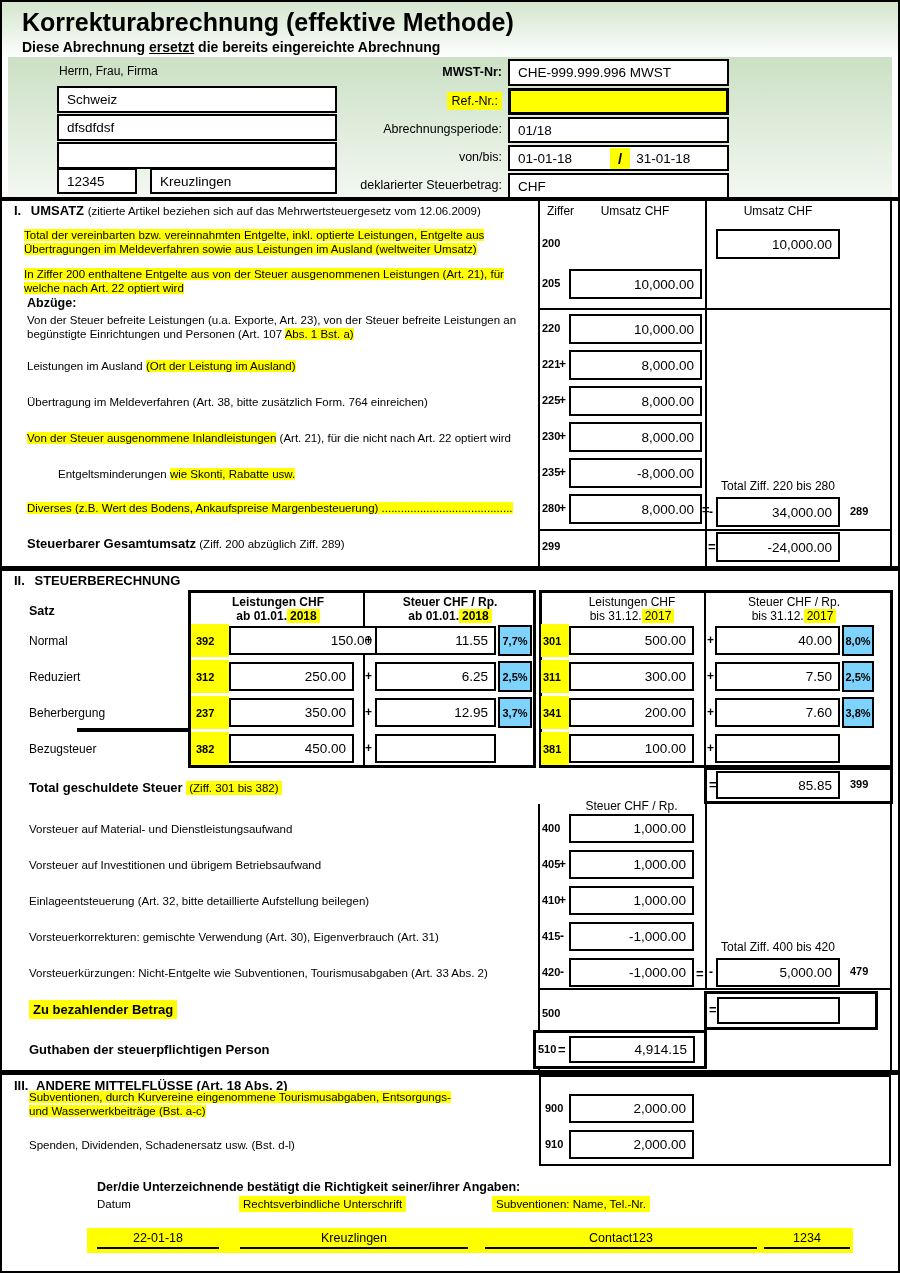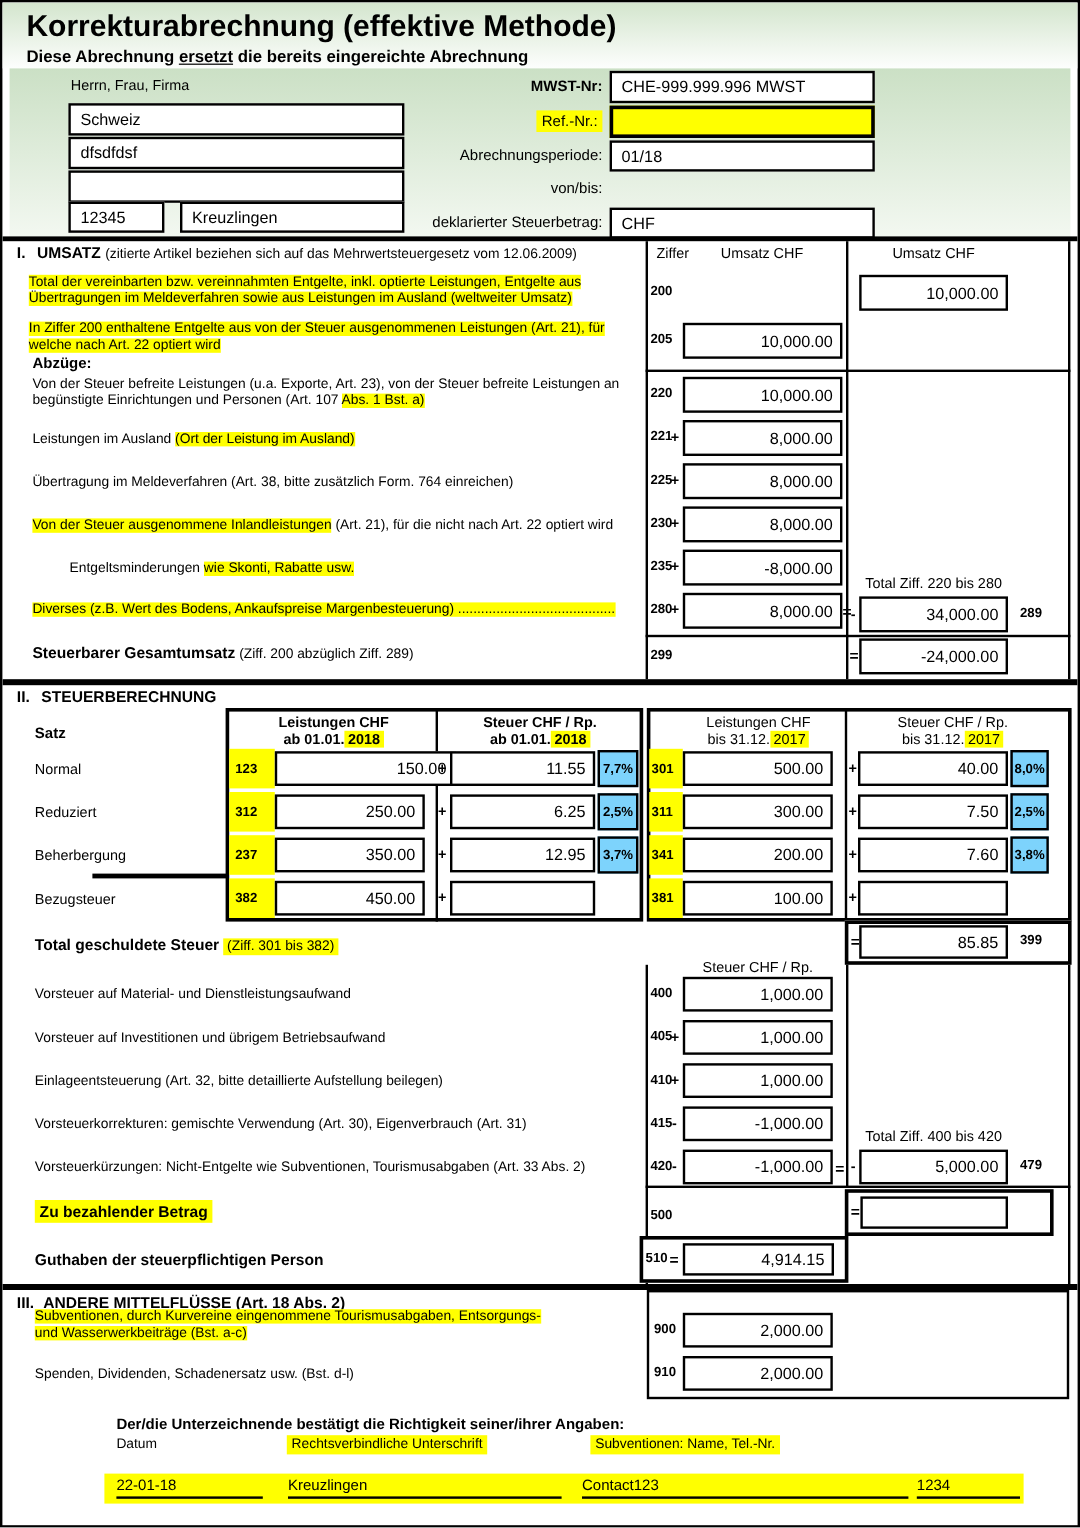--- a/index.html
+++ b/index.html
@@ -18,21 +18,21 @@
   .thickbox{position:absolute;box-sizing:border-box;border:3px solid #000;background:transparent;}
   .code{position:absolute;font-size:11px;font-weight:bold;}
   .sign{position:absolute;font-size:12px;font-weight:bold;}
   .eq{position:absolute;font-size:13px;font-weight:bold;}
   .chip{position:absolute;background:#ffff00;box-sizing:border-box;font-size:11px;font-weight:bold;
         display:flex;align-items:center;padding-left:5px;}
   .pct{position:absolute;background:#7dd3fc;border:2px solid #000;box-sizing:border-box;
        font-size:11px;font-weight:bold;display:flex;align-items:center;justify-content:center;}
   .hdr{position:absolute;font-size:12px;font-weight:bold;text-align:center;line-height:14px;}
   .rlabel{position:absolute;font-size:12.5px;text-align:right;}
-  .ulval{position:absolute;font-size:12.5px;border-bottom:2px solid #000;padding-bottom:2px;}
+  .ulval{position:absolute;font-size:12.5px;border-bottom:2px solid #000;padding-bottom:2px;text-align:center;}
 </style>
 </head>
 <body>
 
 <div class="page">
 
   <div class="abs" style="left:0;top:0;width:896px;height:55px;background:linear-gradient(#d3e5cd,#fdfefd);"></div>
   <div class="abs" style="left:6px;top:55px;width:884px;height:141px;background:linear-gradient(#cbe0c5,#f3f8f1);"></div>
 
   <div class="abs b" style="left:20px;top:6px;font-size:25px;">Korrekturabrechnung (effektive Methode)</div>
@@ -51,20 +51,25 @@
   <div class="rlabel" style="left:340px;top:92px;width:160px;">
     <span class="hl" style="padding:2px 4px;">Ref.-Nr.:</span>
   </div>
   <div class="rlabel" style="left:340px;top:120px;width:160px;">Abrechnungsperiode:</div>
   <div class="rlabel" style="left:340px;top:148px;width:160px;">von/bis:</div>
   <div class="rlabel" style="left:330px;top:176px;width:170px;">deklarierter Steuerbetrag:</div>
 
   <div class="fbox" style="left:506px;top:57px;width:221px;height:27px;">CHE-999.999.996 MWST</div>
   <div class="fbox" style="left:506px;top:86px;width:221px;height:27px;background:#ffff00;border-width:3px;"></div>
   <div class="fbox" style="left:506px;top:115px;width:221px;height:26px;">01/18</div>
+  <div class="fbox" style="left:506px;top:143px;width:221px;height:26px;">
+    <span style="width:70px;">01-01-18</span>
+    <span class="hl b" style="margin-left:22px;padding:2px 8px;font-size:15px;">/</span>
+    <span style="margin-left:6px;">31-01-18</span>
+  </div>
   <div class="fbox" style="left:506px;top:171px;width:221px;height:26px;">CHF</div>
 
   <div class="line" style="left:0;top:195px;width:896px;height:4px;"></div>
   <div class="line" style="left:0;top:564px;width:896px;height:5px;"></div>
   <div class="line" style="left:0;top:1068px;width:896px;height:5px;"></div>
 
   <div class="line" style="left:536px;top:199px;width:2px;height:365px;"></div>
   <div class="line" style="left:703px;top:199px;width:2px;height:365px;"></div>
   <div class="line" style="left:888px;top:199px;width:2px;height:365px;"></div>
   <div class="line" style="left:536px;top:306px;width:354px;height:2px;"></div>
@@ -153,21 +158,21 @@
   <div class="line" style="left:361px;top:588px;width:2px;height:178px;"></div>
   <div class="hdr" style="left:196px;top:593px;width:160px;">
     <div>Leistungen CHF</div>
     <div><span>ab 01.01.</span><span class="hl" style="padding:0 3px;">2018</span></div>
   </div>
   <div class="hdr" style="left:368px;top:593px;width:160px;">
     <div>Steuer CHF / Rp.</div>
     <div><span>ab 01.01.</span><span class="hl" style="padding:0 3px;">2018</span></div>
   </div>
 
-  <div class="chip" style="left:189px;top:622px;width:38px;height:33px;">123</div>
+  <div class="chip" style="left:189px;top:622px;width:38px;height:33px;">392</div>
   <div class="vbox" style="left:227px;top:624px;width:151px;height:29px;">150.00</div>
   <div class="sign" style="left:363px;top:631px;">+</div>
   <div class="vbox" style="left:373px;top:624px;width:121px;height:29px;">11.55</div>
   <div class="pct" style="left:496px;top:623px;width:34px;height:31px;">7,7%</div>
 
   <div class="chip" style="left:189px;top:658px;width:38px;height:33px;">312</div>
   <div class="vbox" style="left:227px;top:660px;width:125px;height:29px;">250.00</div>
   <div class="sign" style="left:363px;top:667px;">+</div>
   <div class="vbox" style="left:373px;top:660px;width:121px;height:29px;">6.25</div>
   <div class="pct" style="left:496px;top:659px;width:34px;height:31px;">2,5%</div>

